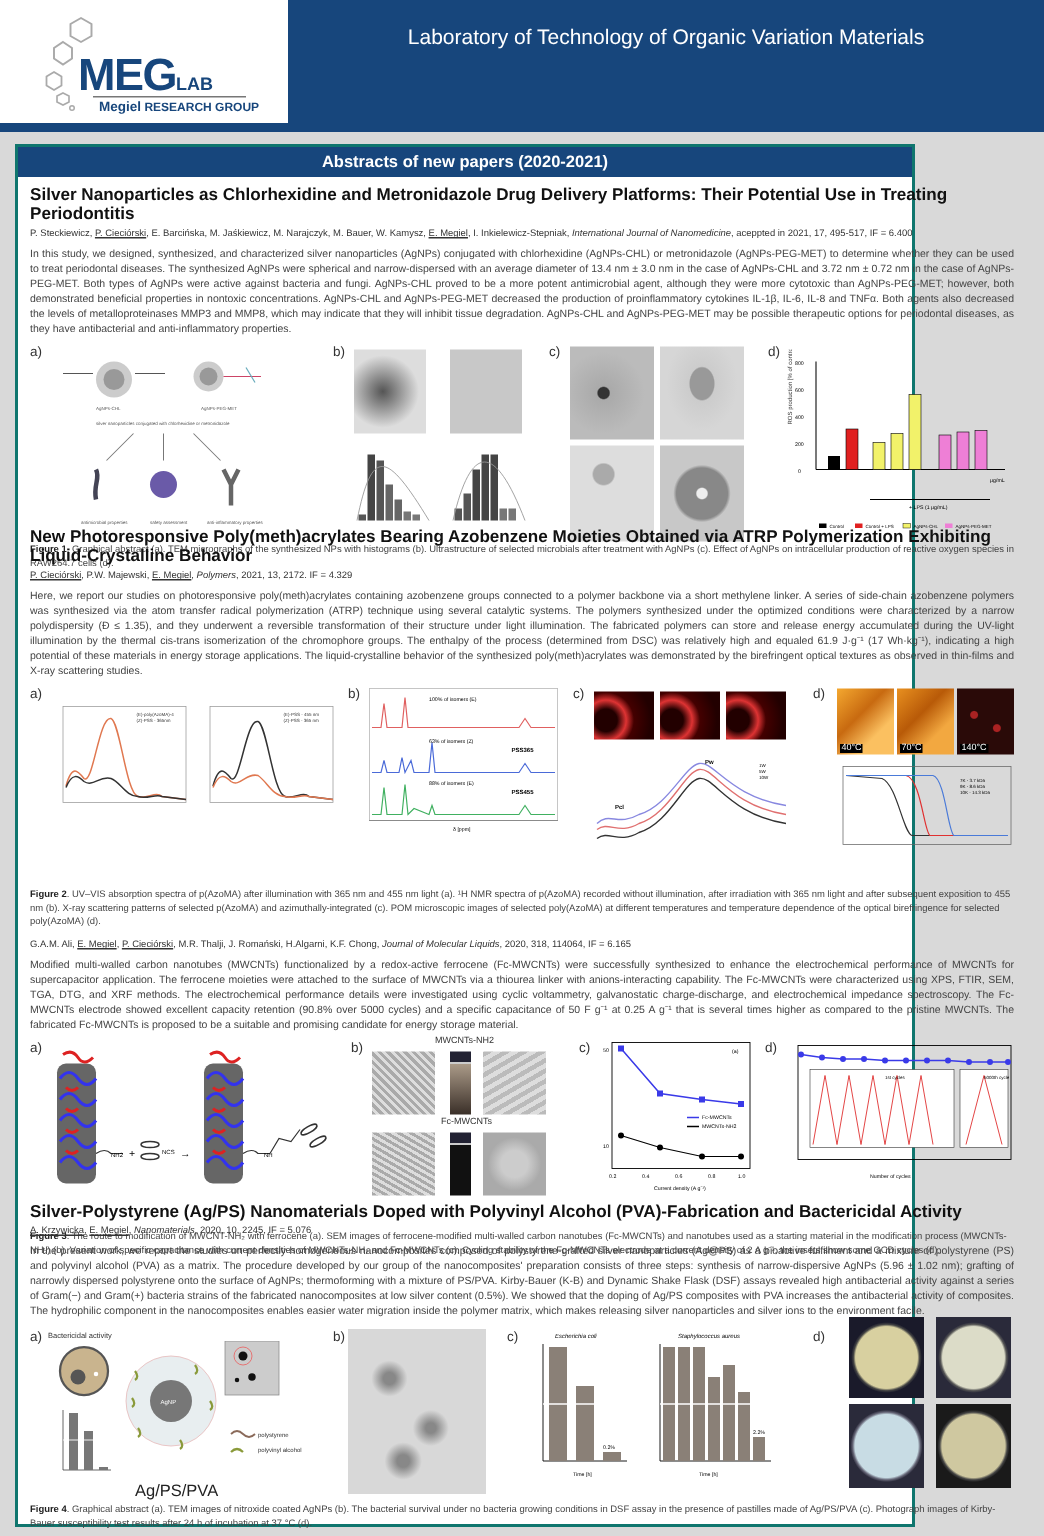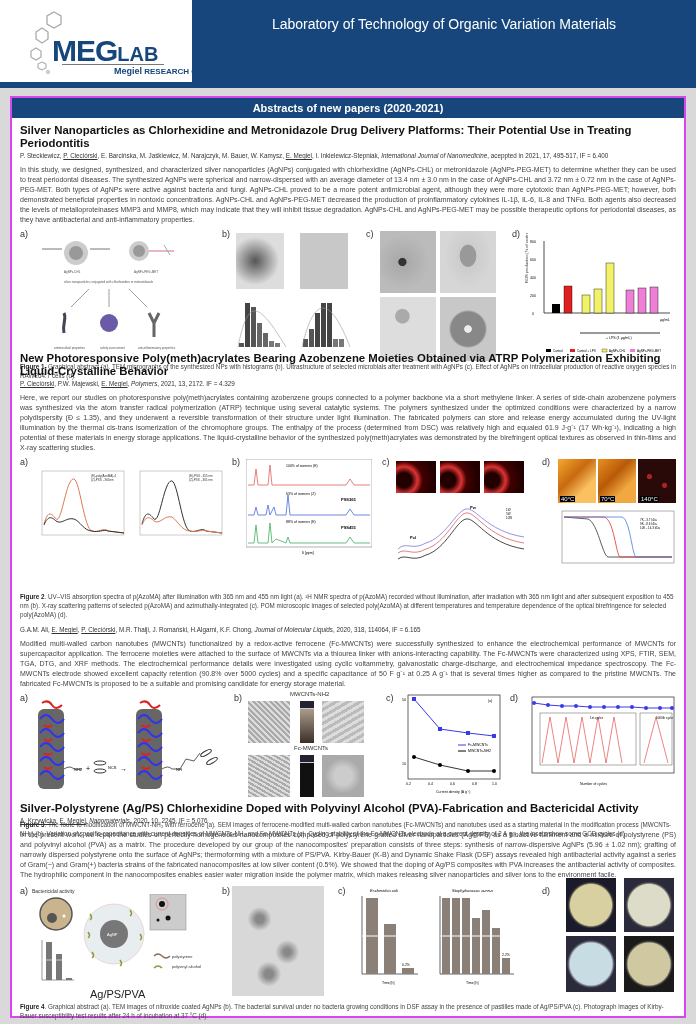--- a/index.html
+++ b/index.html
@@ -3,28 +3,28 @@
 <meta charset="utf-8">
 <style>
   * { box-sizing: border-box; margin: 0; padding: 0; }
   html, body { width: 696px; height: 1024px; overflow: hidden; }
   body { background: #d9d9d9; font-family: "Liberation Sans", sans-serif; color: #222; position: relative; }
 
   .header { position: absolute; left: 0; top: 0; width: 696px; height: 88px; background: #17467c; }
   .logo-box { position: absolute; left: 0; top: 0; width: 192px; height: 82px; background: #fff; }
   .logo-hex { position: absolute; }
   .logo-main { position: absolute; left: 52px; top: 34px; font-size: 30px; font-weight: bold; color: #17467c; letter-spacing: -1px; font-family: "Liberation Sans", sans-serif; }
-  .logo-main small { font-size: 20px; letter-spacing: 0; }
+  .logo-main small { font-size: 12px; letter-spacing: 0; }
   .logo-line { position: absolute; left: 62px; top: 64px; width: 102px; height: 1px; background: #777; }
-  .logo-sub { position: absolute; left: 66px; top: 66px; font-size: 8px; font-weight: bold; color: #17467c; white-space: nowrap; margin-left: 48px; }
+  .logo-sub { position: absolute; left: 66px; top: 66px; font-size: 8px; font-weight: bold; color: #17467c; white-space: nowrap; }
   .logo-sub b { font-size: 9px; }
   .head-sub { position: absolute; left: 192px; top: 16px; width: 504px; text-align: center; color: #fff; font-size: 14px; }
   .head-title { position: absolute; left: 192px; top: 34px; width: 504px; text-align: center; color: #fff; font-size: 27px; font-weight: bold; letter-spacing: 0.3px; }
 
-  .panel { position: absolute; left: 10px; top: 96px; width: 676px; height: 922px; background: #fff; border: 2px solid #d946ef; }
+  .panel { position: absolute; left: 10px; top: 96px; width: 600px; height: 922px; background: #fff; border: 2px solid #0f766e; }
   .panel-head { height: 20px; background: #17467c; color: #fff; text-align: center; font-size: 11px; font-weight: bold; line-height: 20px; }
 
   .sec { position: absolute; left: 8px; width: 656px; }
   .sec h2 { font-size: 11.4px; font-weight: bold; color: #111; line-height: 13px; }
   .authors { font-size: 6.3px; color: #333; margin-top: 2px; line-height: 8px; white-space: nowrap; }
   .authors u { text-decoration: underline; }
   .abstract { font-size: 7px; line-height: 10px; color: #444; margin-top: 5px; text-align: justify; }
   .fig-row { position: relative; margin-top: 4px; }
   .caption { font-size: 6.3px; line-height: 9px; color: #444; position: absolute; left: 0; width: 656px; }
   .caption b { color: #222; }
@@ -297,21 +297,21 @@
         <rect x="120" y="20" width="32" height="52" fill="#fff" stroke="#333" stroke-width="0.4"></rect>
         <polyline points="124,70 136,24 148,70" stroke="#e03030" fill="none" stroke-width="0.6"></polyline>
         <text x="136" y="26" font-size="3">5000th cycle</text>
         <text x="60" y="92" font-size="3.5">Number of cycles</text>
       </svg>
     </div>
     <div class="caption" style="top:196px"><b>Figure 3</b><span>. The route to modification of MWCNT-NH₂ with ferrocene (a). SEM images of ferrocene-modified multi-walled carbon nanotubes (Fc-MWCNTs) and nanotubes used as a starting material in the modification process (MWCNTs-NH₂) (b). Variation of specific capacitance with current densities of MWCNTs-NH₂ and Fc-MWCNTs (c). Cycling stability of the Fc-MWCNTs electrode at a current density of 2 A g⁻¹, the insets show some GCD cycles (d).</span></div>
   </div>
 
   <div class="sec" style="top:704px">
-    <h2>Silver-Polystyrene (Ag/PS) Chlorhexidine Doped with Polyvinyl Alcohol (PVA)-Fabrication and Bactericidal Activity</h2>
+    <h2>Silver-Polystyrene (Ag/PS) Nanomaterials Doped with Polyvinyl Alcohol (PVA)-Fabrication and Bactericidal Activity</h2>
     <div class="authors"><u>A. Krzywicka</u><span>, </span><u>E. Megiel</u><span>, </span><i>Nanomaterials</i><span>, 2020, 10, 2245, IF = 5.076</span></div>
     <div class="abstract">In the present work, we report the studies on perfectly homogeneous nanocomposites composed of polystyrene-grafted silver nanoparticles (Ag@PS) as a bioactive fulfilment and a mixture of polystyrene (PS) and polyvinyl alcohol (PVA) as a matrix. The procedure developed by our group of the nanocomposites' preparation consists of three steps: synthesis of narrow-dispersive AgNPs (5.96 ± 1.02 nm); grafting of narrowly dispersed polystyrene onto the surface of AgNPs; thermoforming with a mixture of PS/PVA. Kirby-Bauer (K-B) and Dynamic Shake Flask (DSF) assays revealed high antibacterial activity against a series of Gram(−) and Gram(+) bacteria strains of the fabricated nanocomposites at low silver content (0.5%). We showed that the doping of Ag/PS composites with PVA increases the antibacterial activity of composites. The hydrophilic component in the nanocomposites enables easier water migration inside the polymer matrix, which makes releasing silver nanoparticles and silver ions to the environment facile.</div>
     <div class="fig-row" style="height:118px">
       <span class="lbl" style="left:0;top:2px">a)</span>
       <span class="lbl" style="left:12px;top:4px;font-size:5px">Bactericidal activity</span>
       <svg class="imgbox" style="left:10px;top:10px" width="186" height="104" viewBox="0 0 186 104">
         <circle cx="26" cy="20" r="16" fill="#c9b48e" stroke="#555" stroke-width="1.5"></circle>
         <circle cx="22" cy="24" r="5" fill="#555"></circle>
           <circle cx="34" cy="22" r="1.5" fill="#fff"></circle>
         <line x1="12" y1="46" x2="12" y2="86" stroke="#333" stroke-width="0.5"></line>

